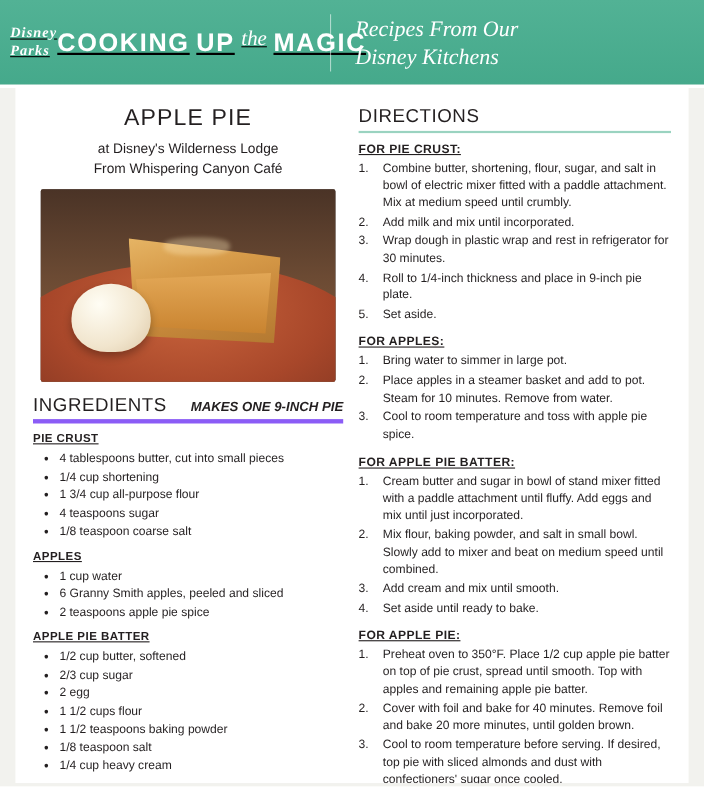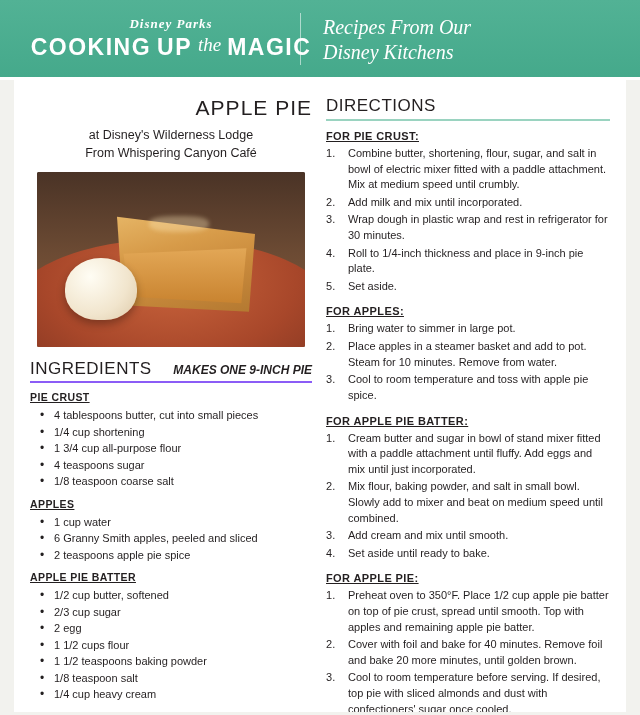--- a/index.html
+++ b/index.html
@@ -23,23 +23,24 @@
     background: #4db092;
     background: linear-gradient(180deg,#52b295 0%, #45a98b 100%);
     display: flex;
     align-items: center;
     border-bottom: 3px solid #ffffff;
   }
   .header-left {
     width: 300px;
     padding-left: 42px;
     display: flex;
-    flex-direction: column;
+    flex-direction: row;
     align-items: center;
     justify-content: center;
+    text-decoration: underline;
   }
   .brand-top {
     font-family: "Liberation Serif", serif;
     font-weight: bold;
     font-style: italic;
     color: #ffffff;
     font-size: 13px;
     letter-spacing: 1px;
     margin-bottom: 2px;
   }
@@ -81,21 +82,21 @@
     height: 632px;
     padding: 14px 16px 10px 16px;
     display: flex;
     gap: 14px;
   }
   .col-left { width: 282px; }
   .col-right { flex: 1; }
 
   
   .recipe-title {
-    text-align: right;
+    text-align: center;
     font-size: 21px;
     letter-spacing: 1px;
     color: #231f20;
     font-weight: normal;
     margin: 2px 0 6px 0;
     font-family: "Liberation Sans", sans-serif;
   }
   .recipe-sub {
     text-align: center;
     font-size: 12.5px;
@@ -150,21 +151,21 @@
     position: absolute; left: 112px; top: 44px;
     width: 60px; height: 16px; border-radius: 40%;
     background: rgba(255,235,190,.35);
     filter: blur(2px);
   }
 
   .ing-header {
     display: flex;
     align-items: flex-end;
     justify-content: space-between;
-    border-bottom: 2px solid #8b5cf6;
+    border-bottom: 4px solid #8b5cf6;
     padding-bottom: 2px;
     margin-bottom: 8px;
   }
   .ing-title {
     font-size: 17px;
     letter-spacing: .5px;
     color: #231f20;
   }
   .ing-makes {
     font-size: 12px;

